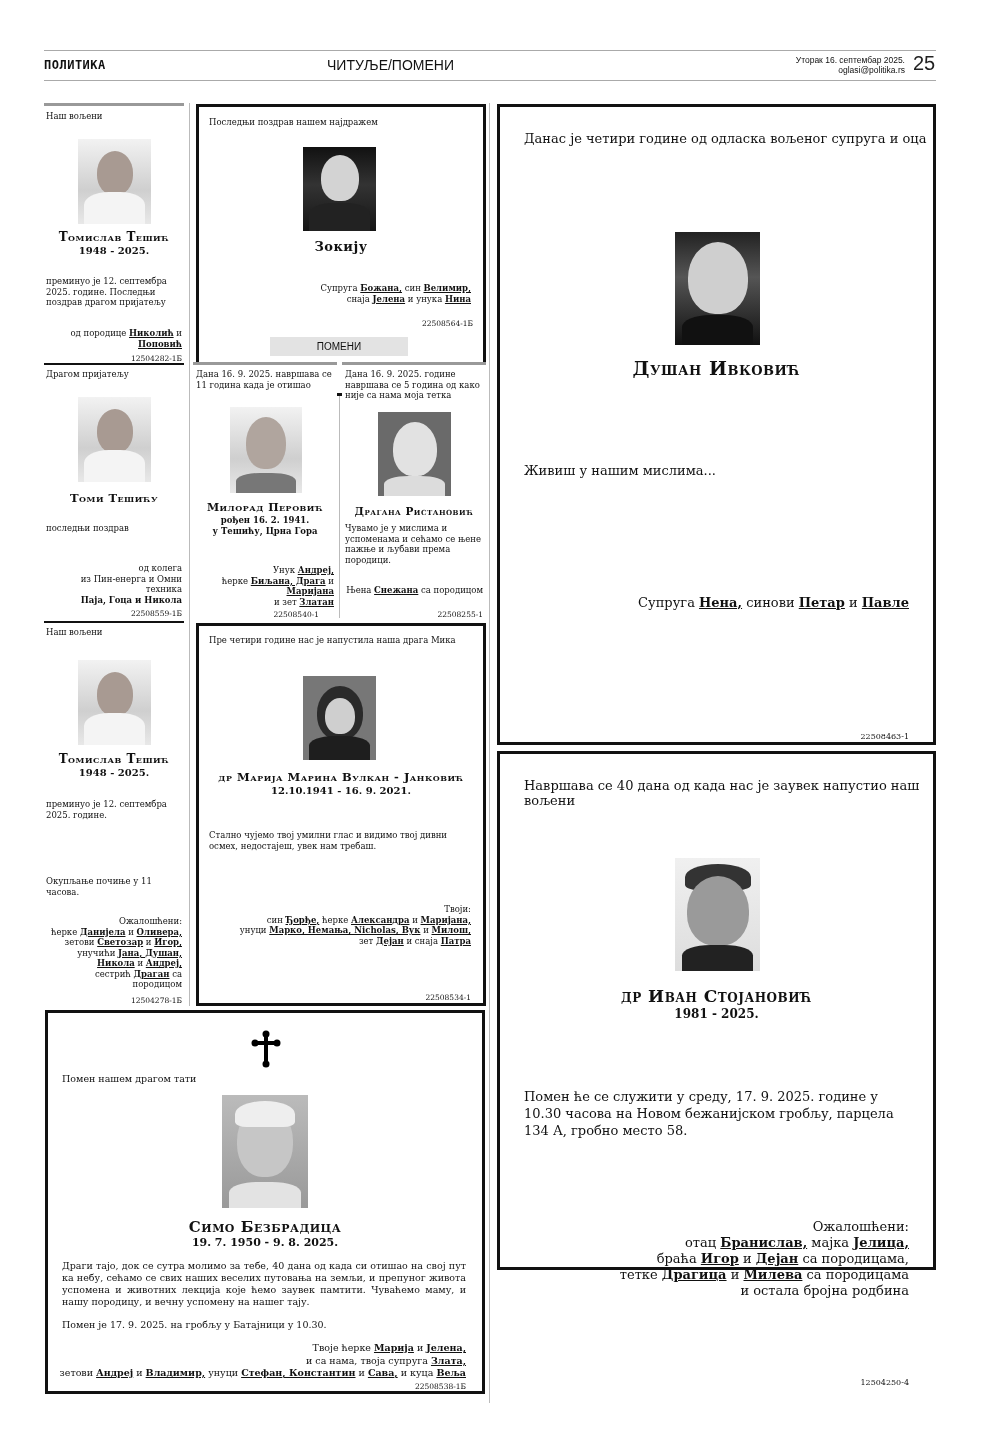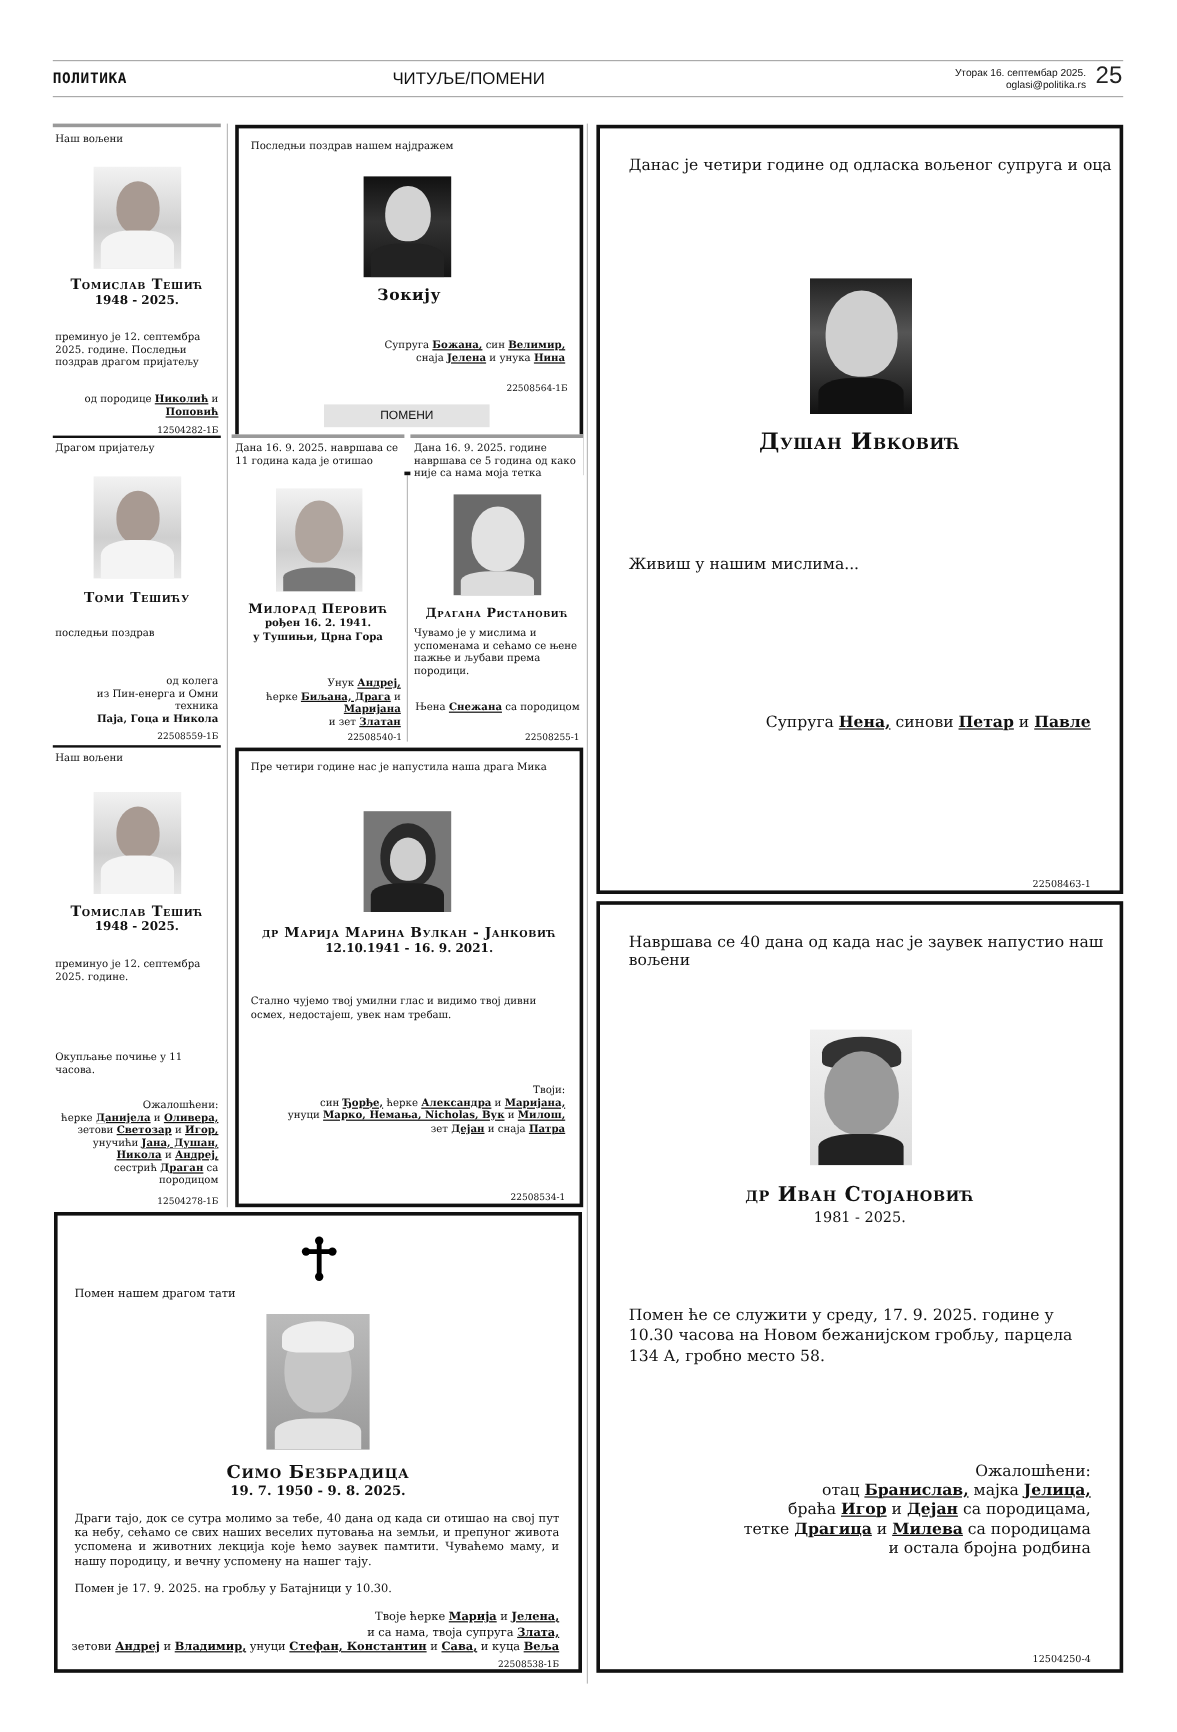--- a/index.html
+++ b/index.html
@@ -99,27 +99,27 @@
 </div>
 
 <div class="ad grey-top" style="left:193px; top:362px; width:144px; height:258px;">
   <div class="t-small" style="position:absolute; left:3px; right:3px; top:4px;">Дана 16. 9. 2025. навршава се 11 година када је отишао</div>
   <div class="photo light" style="left:37px; top:42px; width:72px; height:86px;">
     <div class="head" style="top:10px; width:40px; height:52px; background:#b0a59e;"></div>
     <div class="body" style="height:20px; background:#777;"></div>
   </div>
   <div class="center sc" style="position:absolute; left:0; right:0; top:136px; font-size:11px;">Милорад Перовић</div>
   <div class="t-small center" style="position:absolute; left:0; right:0; top:150px; font-weight:bold;">рођен 16. 2. 1941.</div>
-  <div class="t-small center" style="position:absolute; left:0; right:0; top:161px; font-weight:bold;">у Тушињи, Црна Гора</div>
+  <div class="t-small center" style="position:absolute; left:0; right:0; top:161px; font-weight:bold;">у Тешићу, Црна Гора</div>
   <div class="t-small right" style="position:absolute; right:3px; top:200px;">
     <div><span>Унук </span><b>Андреј,</b></div>
     <div><span>ћерке </span><b>Биљана, Драга</b><span> и </span><b>Маријана</b></div>
     <div><span>и зет </span><b>Златан</b></div>
   </div>
-  <div class="code" style="top:245px; right:2px;margin-left:29px;">22508540-1</div>
+  <div class="code" style="top:245px; right:18px;margin-left:29px;">22508540-1</div>
 </div>
 
 <div class="ad grey-top" style="left:342px; top:362px; width:144px; height:258px;">
   <div class="t-small" style="position:absolute; left:3px; right:3px; top:4px;">Дана 16. 9. 2025. године навршава се 5 година од како није са нама моја тетка</div>
   <div class="photo" style="left:36px; top:47px; width:73px; height:84px; background:#6a6a6a;">
     <div class="head" style="top:10px; width:44px; height:54px; background:#e2e2e2;"></div>
     <div class="body" style="height:20px; background:#dcdcdc;"></div>
   </div>
   <div class="center sc" style="position:absolute; left:0; right:0; top:140px; font-size:10.5px;">Драгана Ристановић</div>
   <div class="t-small" style="position:absolute; left:3px; right:3px; top:158px;">Чувамо је у мислима и успоменама и сећамо се њене пажње и љубави према породици.</div>
@@ -199,29 +199,29 @@
   <div class="photo dark" style="left:175px; top:125px; width:85px; height:113px; background:linear-gradient(180deg,#222,#555 40%,#111);">
     <div class="head" style="top:10px; width:60px; height:72px; background:#cfcfcf;"></div>
     <div class="body" style="height:30px; background:#111;"></div>
   </div>
   <div class="center" style="position:absolute; left:0; right:0; top:250px; font-size:19px; font-weight:bold; font-variant:small-caps; letter-spacing:0.5px;">Душан Ивковић</div>
   <div style="position:absolute; left:24px; top:356px; font-size:13px;">Живиш у нашим мислима...</div>
   <div class="right" style="position:absolute; right:24px; top:488px; font-size:13px;"><span>Супруга </span><b>Нена,</b><span> синови </span><b>Петар</b><span> и </span><b>Павле</b></div>
   <div class="code" style="top:625px; right:24px; font-size:8px;">22508463-1</div>
 </div>
 
-<div class="ad boxed" style="left:497px; top:751px; width:439px; height:643px;">
+<div class="ad boxed" style="left:497px; top:751px; width:439px; height:519px;">
   <div style="position:absolute; left:24px; top:24px; font-size:13px;">Навршава се 40 дана од када нас је заувек напустио наш вољени</div>
   <div class="photo light" style="left:175px; top:104px; width:85px; height:113px; background:linear-gradient(180deg,#f0f0f0,#ddd);">
     <div class="head" style="top:6px; width:66px; height:26px; background:#333; border-radius:50% 50% 20% 20%;"></div>
     <div class="head" style="top:18px; width:62px; height:70px; background:#9a9a9a;"></div>
     <div class="body" style="height:26px; background:#222;"></div>
   </div>
   <div class="center" style="position:absolute; left:0; right:0; top:232px; font-size:17px; font-weight:bold; font-variant:small-caps; letter-spacing:0.5px;"><span>др </span><span>Иван Стојановић</span></div>
-  <div class="center" style="position:absolute; left:0; right:0; top:253px; font-size:12px; font-weight:normal;">1981 - 2025.</div>
+  <div class="center" style="position:absolute; left:0; right:0; top:253px; font-size:12px; font-weight:bold;">1981 - 2025.</div>
   <div style="position:absolute; left:24px; right:24px; top:334px; font-size:13px; line-height:17px;">Помен ће се служити у среду, 17. 9. 2025. године у 10.30 часова на Новом бежанијском гробљу, парцела 134 А, гробно место 58.</div>
   <div class="right" style="position:absolute; right:24px; top:465px; font-size:13px; line-height:16px;">
     <div>Ожалошћени:</div>
     <div><span>отац </span><b>Бранислав,</b><span> мајка </span><b>Јелица,</b></div>
     <div><span>браћа </span><b>Игор</b><span> и </span><b>Дејан</b><span> са породицама,</span></div>
     <div><span>тетке </span><b>Драгица</b><span> и </span><b>Милева</b><span> са породицама</span></div>
     <div>и остала бројна родбина</div>
   </div>
   <div class="code" style="top:624px; right:24px; font-size:8px;">12504250-4</div>
 </div>

